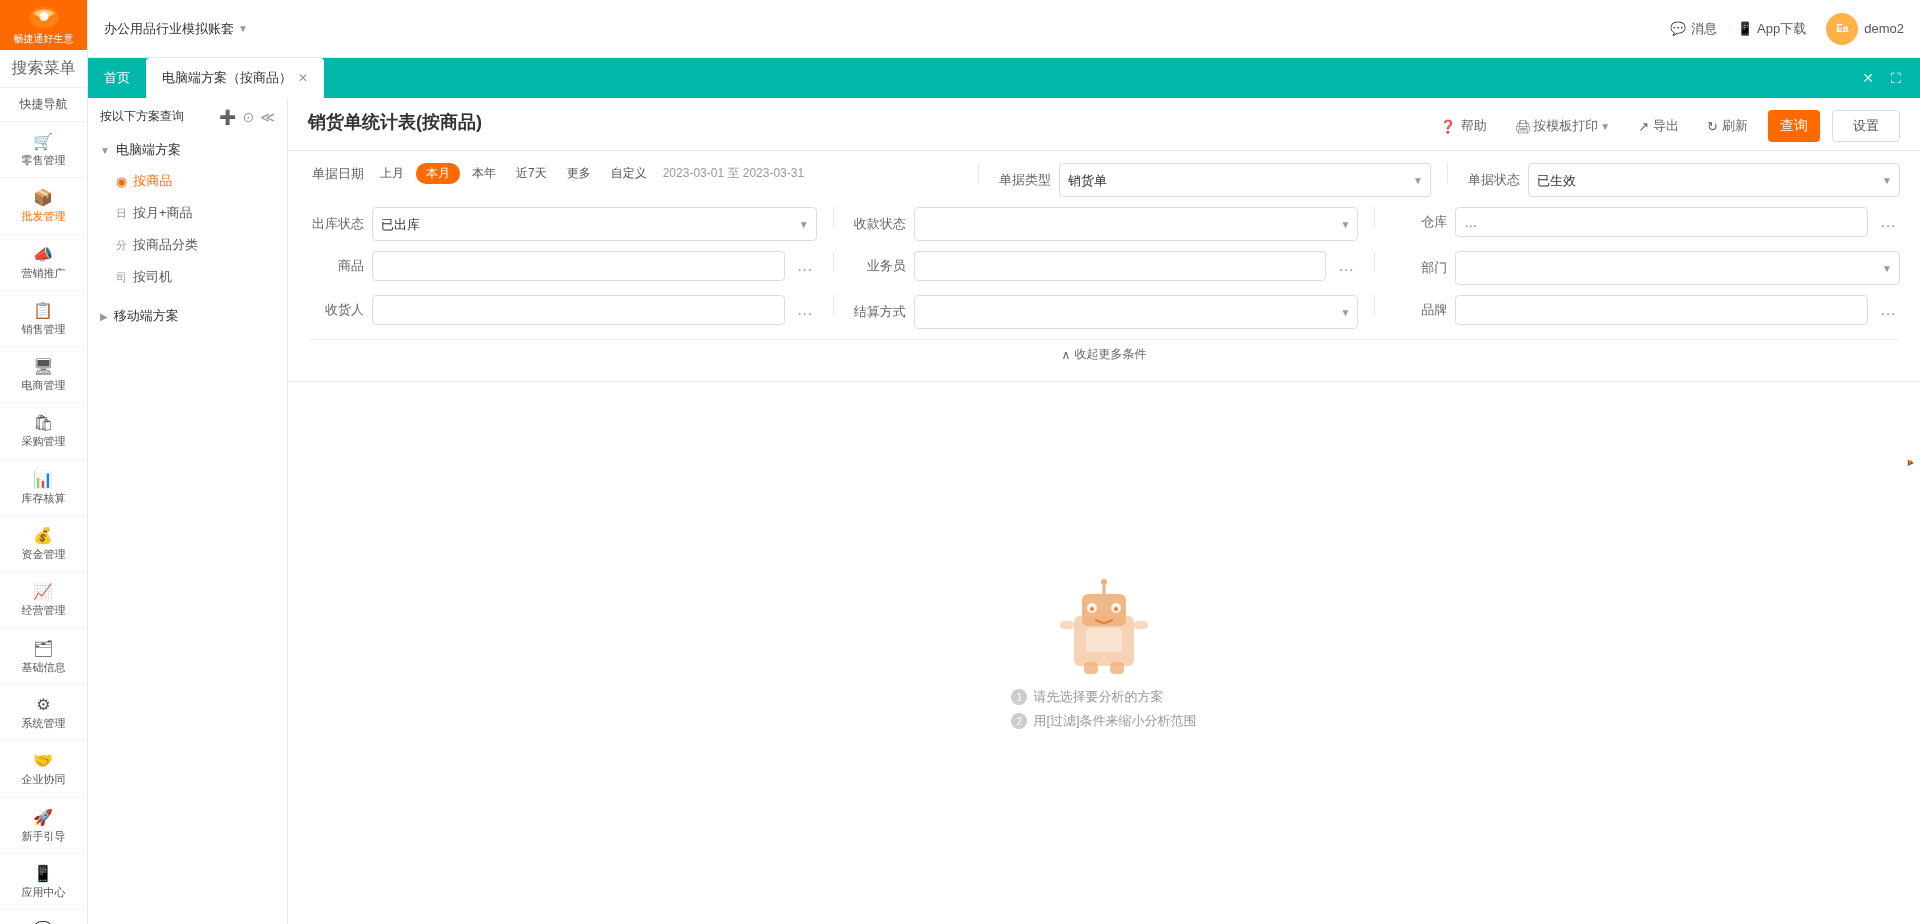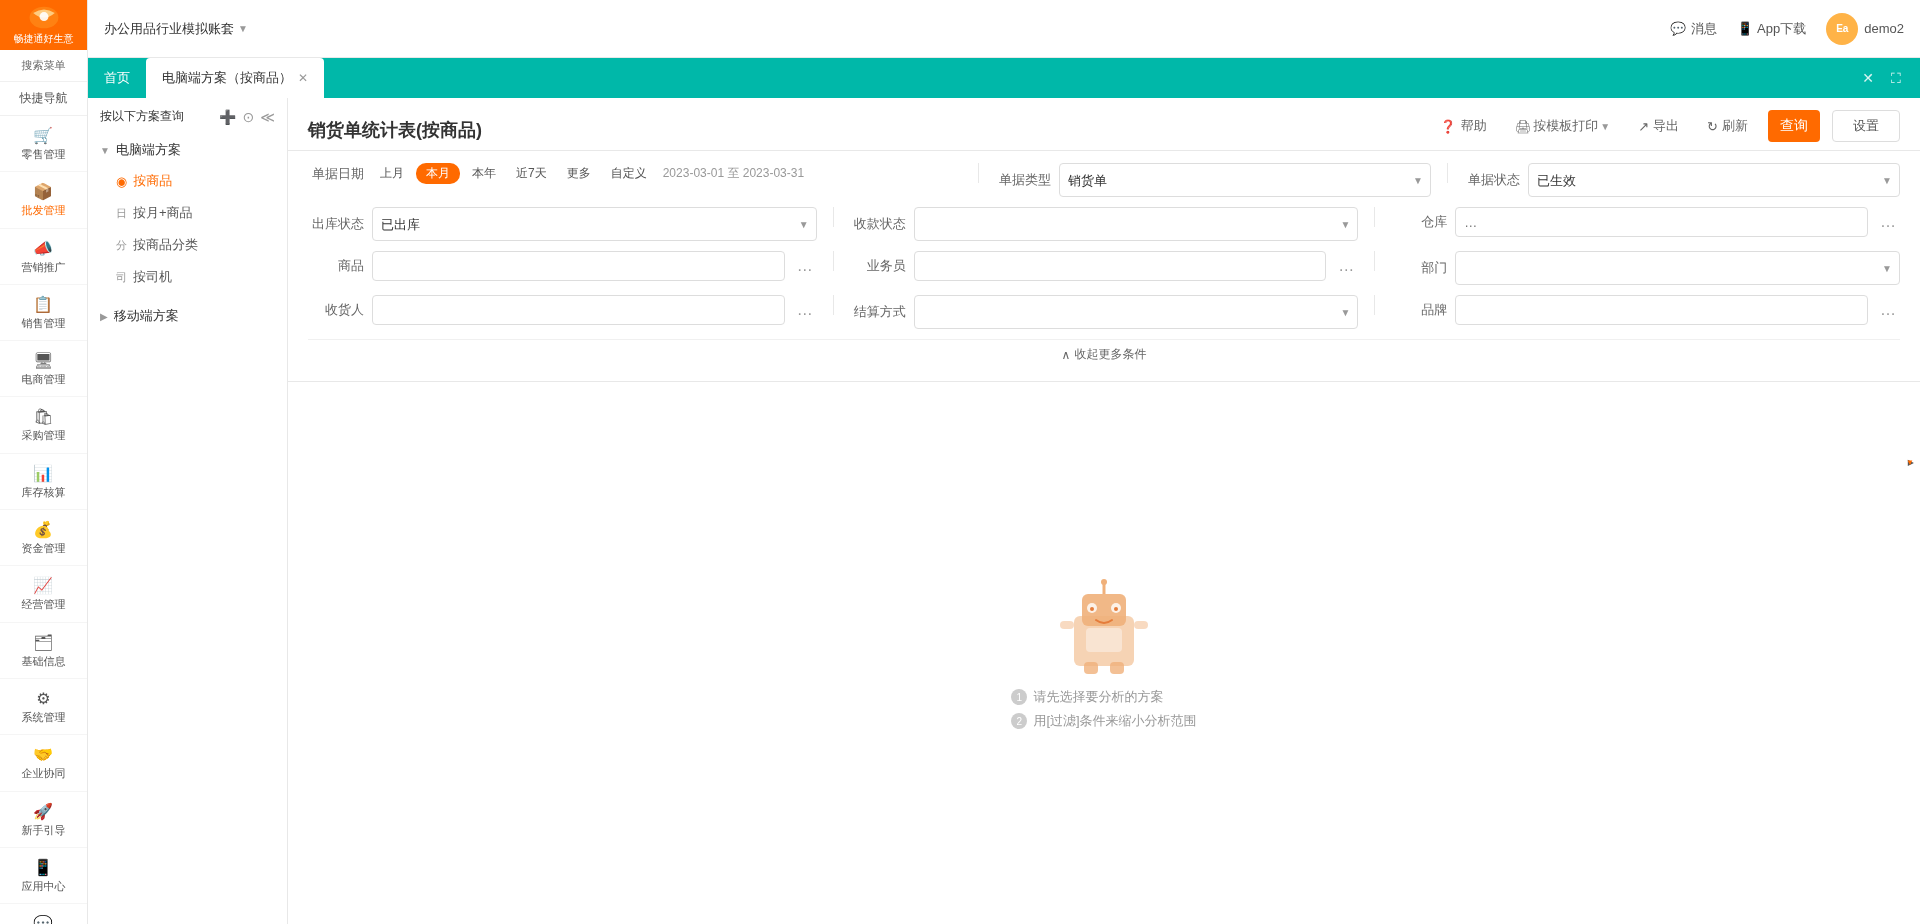--- a/index.html
+++ b/index.html
@@ -23,21 +23,21 @@
       flex-direction: column;
       color: #fff;
       font-size: 11px;
       padding: 4px;
     }
     .sidebar-logo svg { width: 36px; height: 28px; }
     .sidebar-logo-text { font-size: 10px; color: #fff; margin-top: 1px; }
     .sidebar-search {
       padding: 8px 6px;
       color: #666;
-      font-size: 11px;
+      font-size: 16px;
       text-align: center;
       cursor: pointer;
       border-bottom: 1px solid #f0f0f0;
     }
     .sidebar-nav-item {
       padding: 10px 4px;
       text-align: center;
       cursor: pointer;
       color: #555;
       font-size: 12px;
@@ -222,21 +222,21 @@
       display: flex;
       flex-direction: column;
       overflow: hidden;
     }
 
     
     .page-header {
       background: #fff;
       padding: 12px 20px 8px;
       display: flex;
-      align-items: flex-end;
+      align-items: flex-start;
       justify-content: space-between;
       border-bottom: 1px solid #e8e8e8;
     }
     .page-title {
       font-size: 18px;
       font-weight: 600;
       color: #333;
     }
     .page-actions {
       display: flex;

